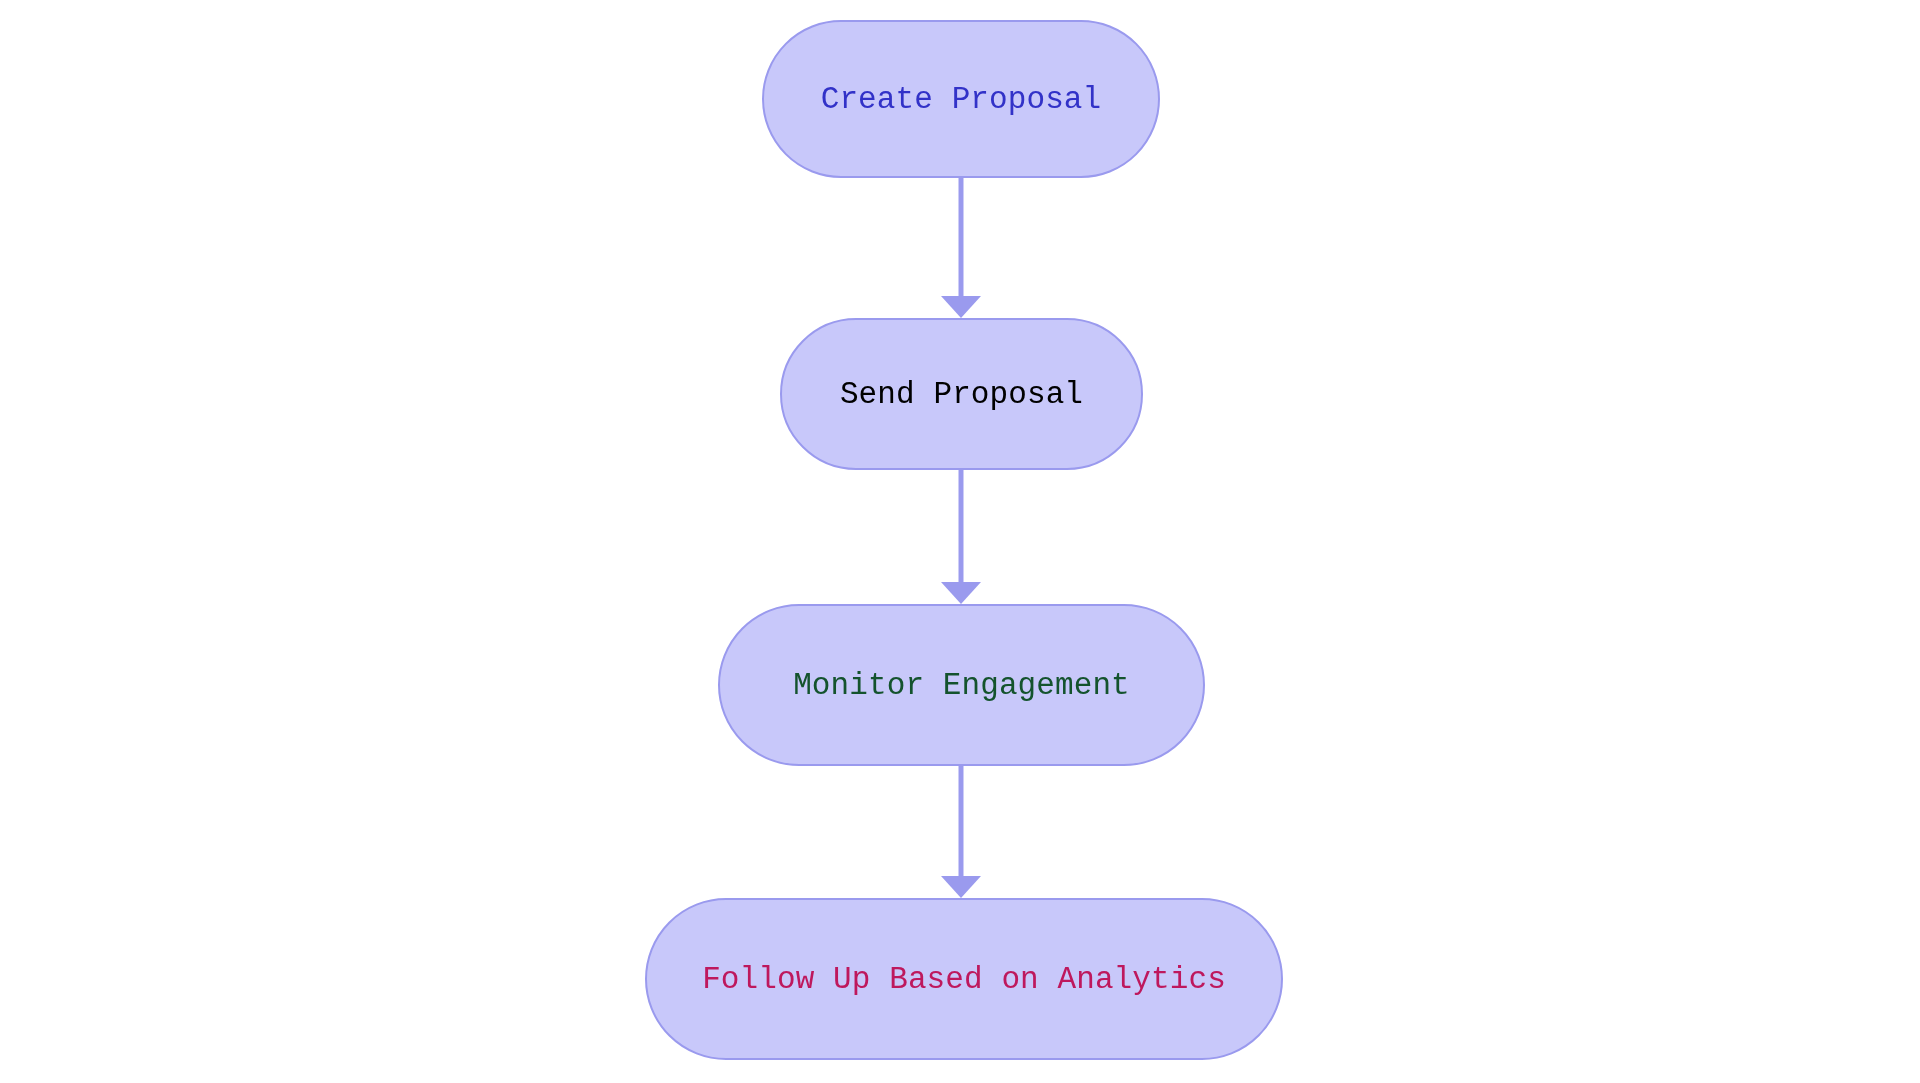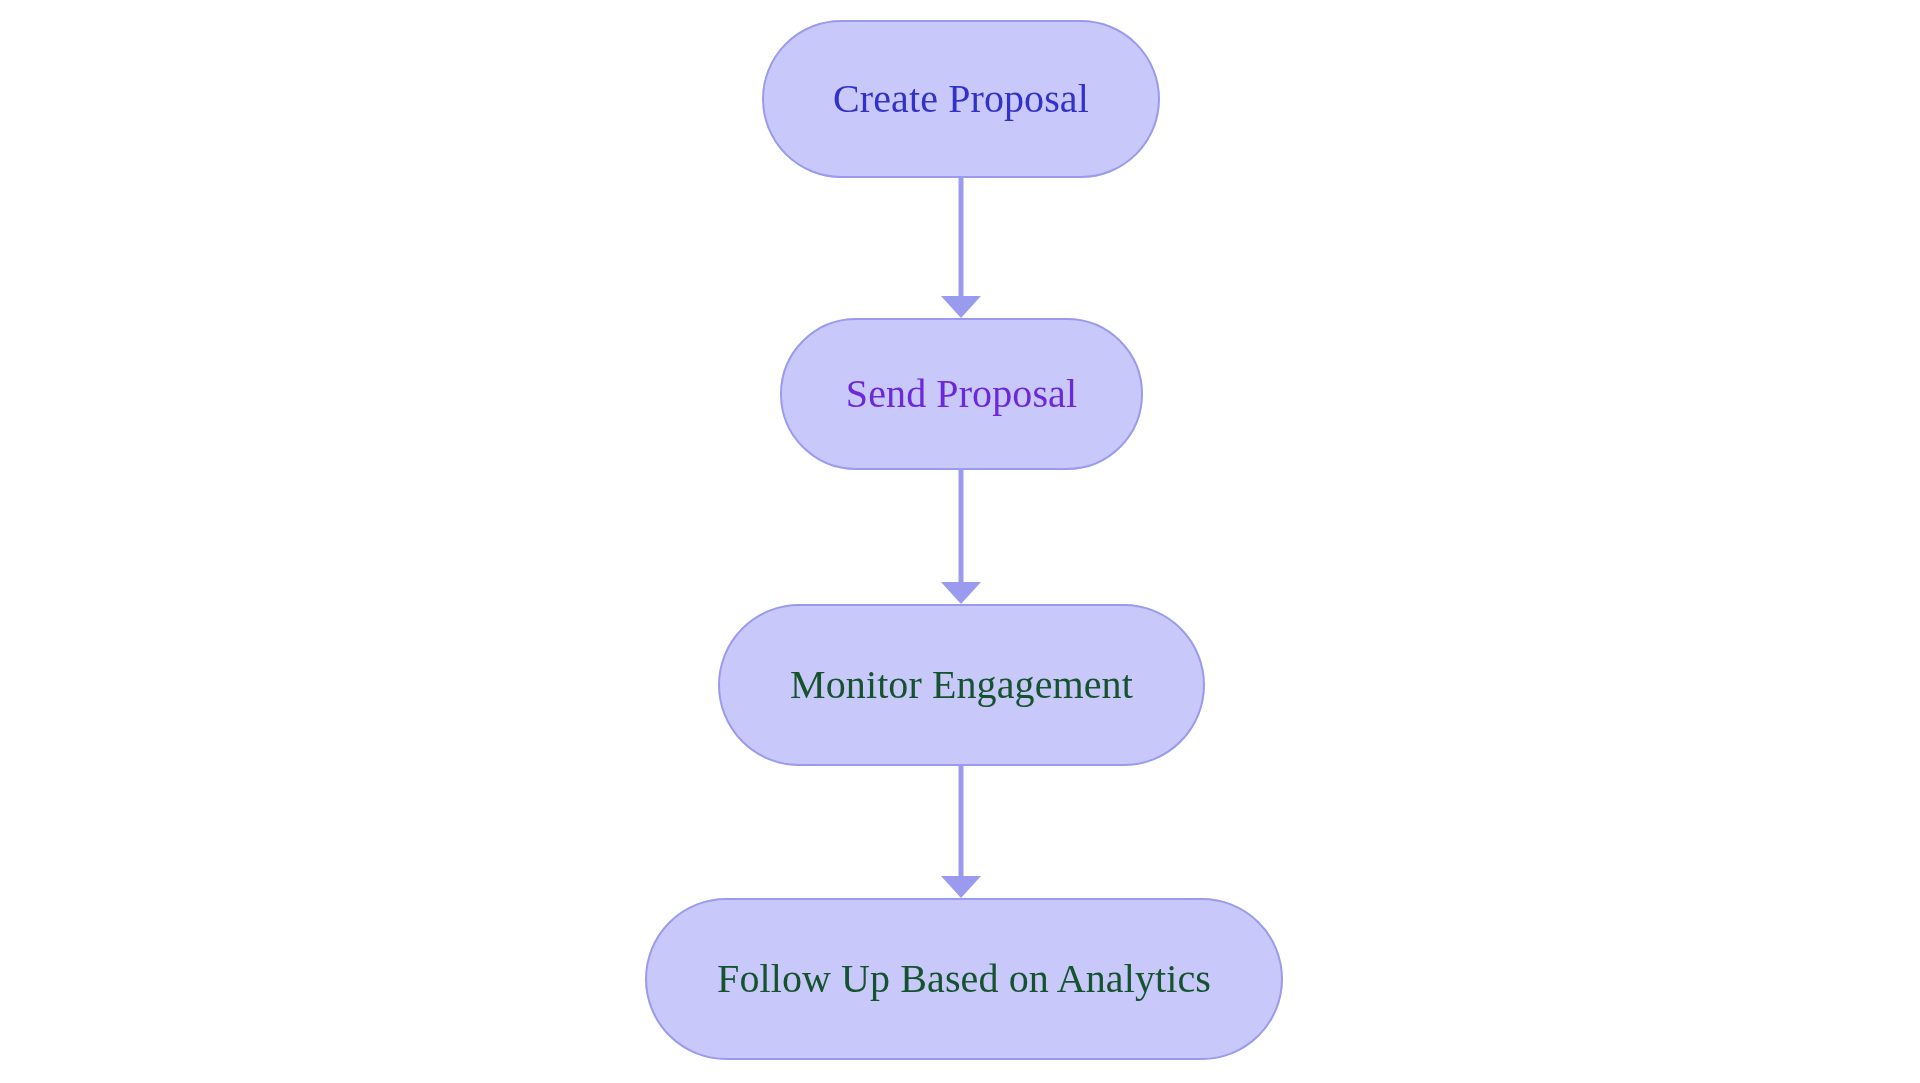--- a/index.html
+++ b/index.html
@@ -38,22 +38,22 @@
     display: flex;
     align-items: center;
     justify-content: center;
     background: #c8c8fa;
     border: 2px solid #9a9aee;
     border-radius: 999px;
     z-index: 2;
   }
   .node-label {
     color: #3232c8;
-    font-family: Liberation Serif, serif;
-    font-size: 40px;
+    font-family: Liberation Mono, monospace;
+    font-size: 31px;
     font-weight: 400;
     line-height: 1;
     letter-spacing: 0.1px;
     white-space: nowrap;
     user-select: none;
   }
 
   
   #node-create-proposal    { left: 762px;  top: 20px;  width: 398px; height: 158px; }
   #node-send-proposal      { left: 780px;  top: 318px; width: 363px; height: 152px; }
@@ -81,24 +81,24 @@
       <line x1="961" y1="766" x2="961" y2="876" stroke="#9a9aee" stroke-width="5"></line>
       <polygon points="941,876 981,876 961,898" fill="#9a9aee"></polygon>
     </g>
   </svg>
 
   <div class="node" id="node-create-proposal" style="background: rgb(200, 200, 250); border-color: rgb(154, 154, 238);">
     <span class="node-label" style="color: rgb(50, 50, 200);">Create Proposal</span>
   </div>
 
   <div class="node" id="node-send-proposal" style="background: rgb(200, 200, 250); border-color: rgb(154, 154, 238);">
-    <span class="node-label" style="color: #6d28d9;">Send Proposal</span>
+    <span class="node-label" style="color: #000000;">Send Proposal</span>
   </div>
 
   <div class="node" id="node-monitor-engagement" style="background: rgb(200, 200, 250); border-color: rgb(154, 154, 238);">
     <span class="node-label" style="color: #14532d;">Monitor Engagement</span>
   </div>
 
   <div class="node" id="node-follow-up" style="background: rgb(200, 200, 250); border-color: rgb(154, 154, 238);">
-    <span class="node-label" style="color: #14532d;">Follow Up Based on Analytics</span>
+    <span class="node-label" style="color: #be185d;">Follow Up Based on Analytics</span>
   </div>
 
 </div>
 
 </body></html>

